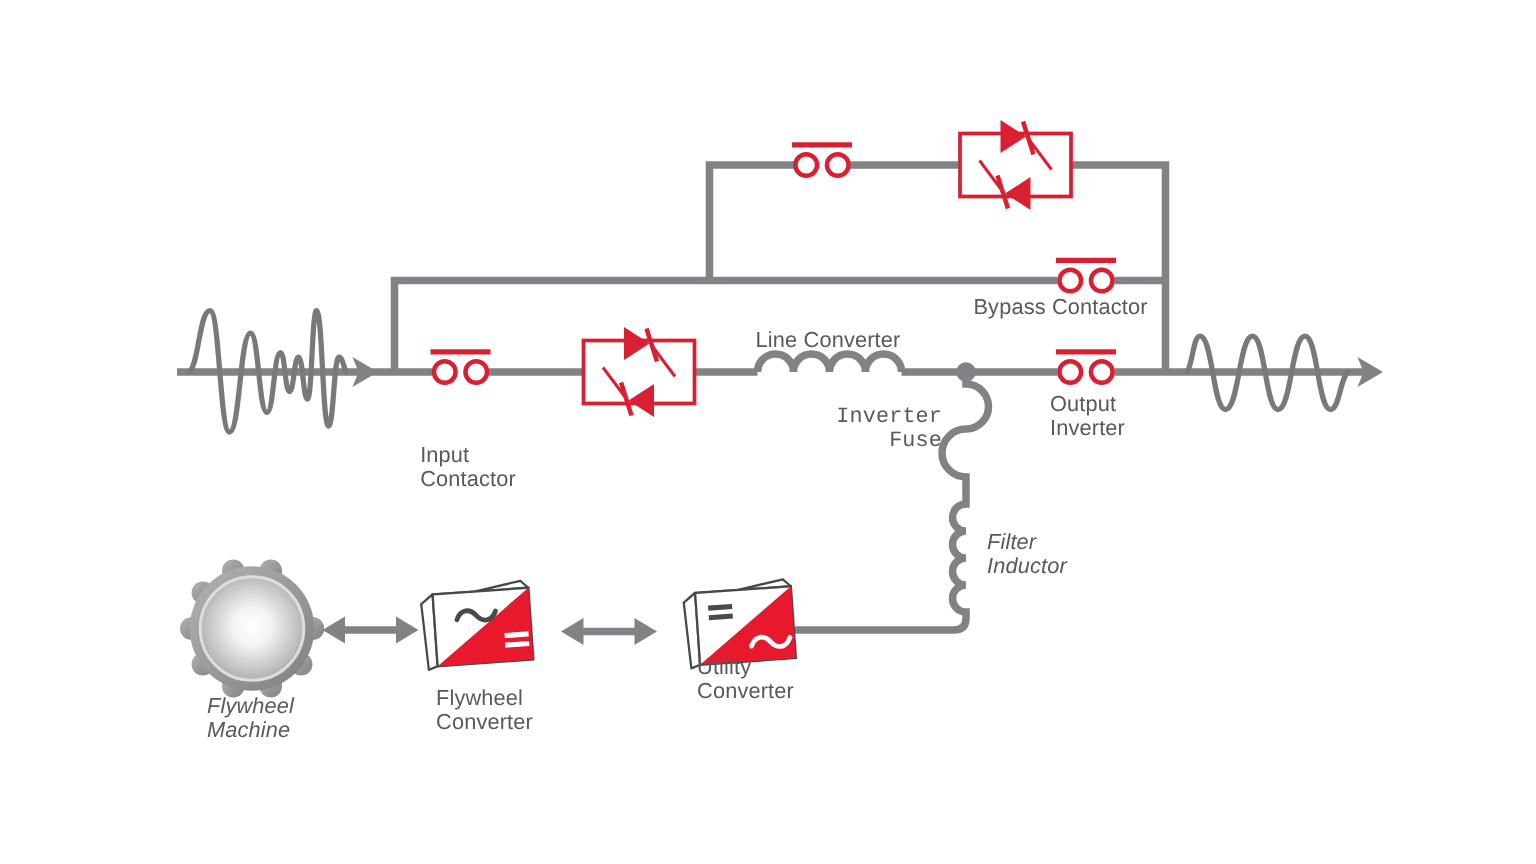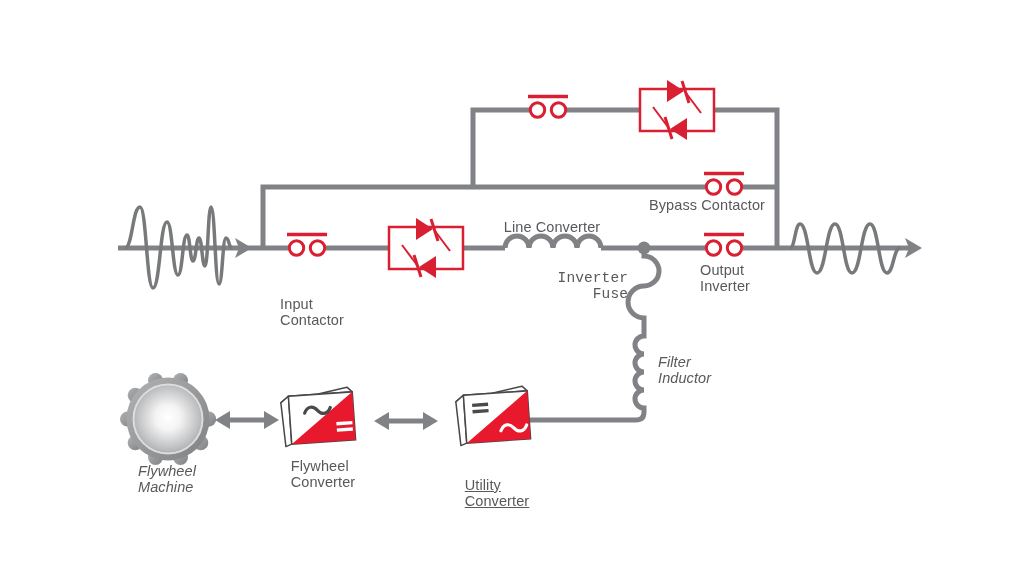--- a/index.html
+++ b/index.html
@@ -161,16 +161,16 @@
 Fuse</div>
 <div class="lbl c" style="left:707px;top:197px;">Bypass Contactor</div>
 <div class="lbl c" style="left:725px;top:262px;">Output
 Inverter</div>
 <div class="lbl l" style="left:658px;top:354px;">Filter
 Inductor</div>
 <div class="lbl l" style="left:138px;top:463px;">Flywheel
 Machine</div>
 <div class="lbl c" style="left:323px;top:458px;">Flywheel
 Converter</div>
-<div class="lbl c" style="left:497px;top:477px;text-decoration:underline;">Utility
+<div class="lbl c" style="left:497px;top:437px;">Utility
 Converter</div>
 
 </div>
 
 </body></html>

